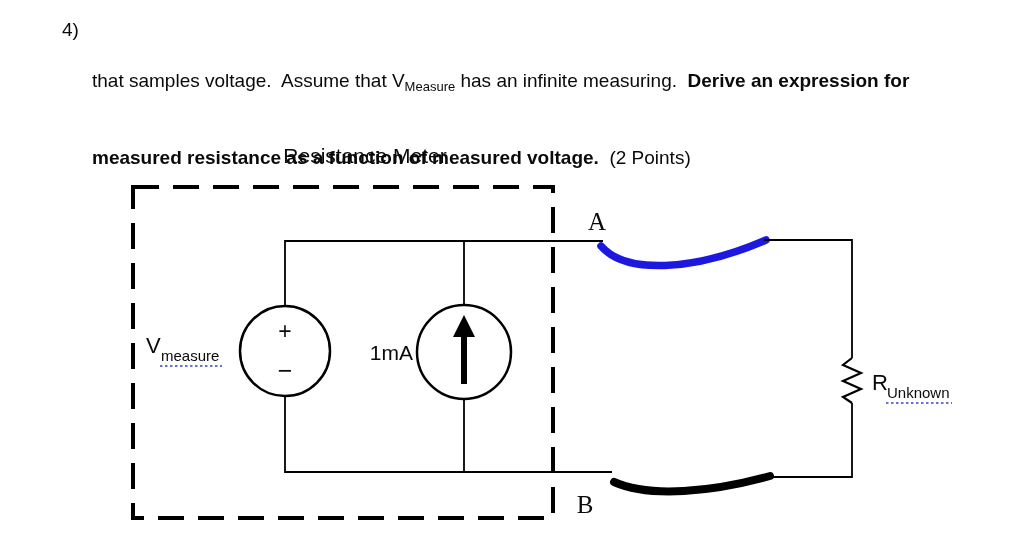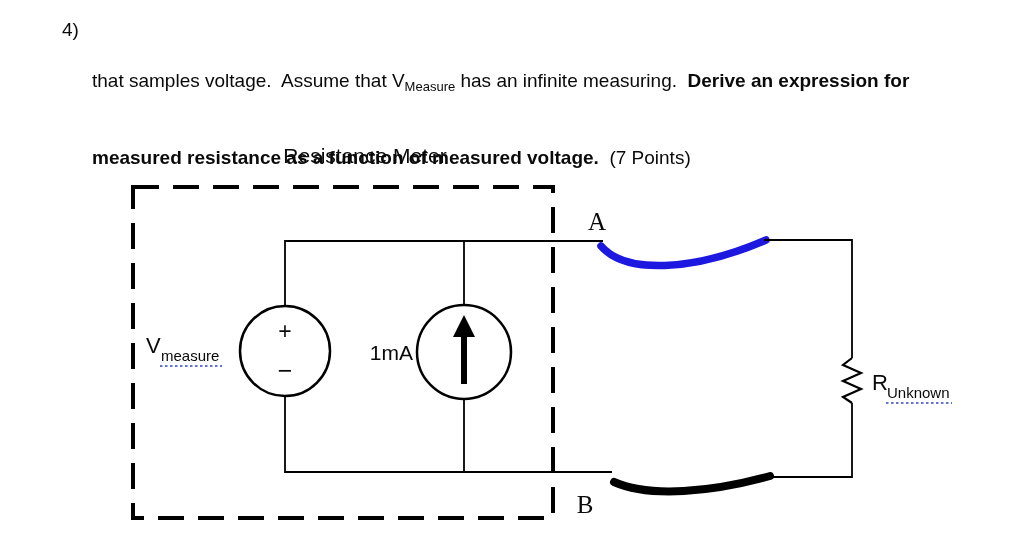--- a/index.html
+++ b/index.html
@@ -53,21 +53,21 @@
 </style>
 </head>
 <body>
 
 <div class="page">
 
   <div class="problem">
     <div class="num">4)</div>
     <p class="ptext">
       <span class="pline"><span>that samples voltage.  Assume that V</span><sub>Measure</sub><span> has an infinite measuring.  </span><span class="bold">Derive an expression for</span></span>
-      <span class="pline"><span class="bold">measured resistance as a function of measured voltage.</span><span>  (7 Points)</span></span>
+      <span class="pline"><span class="bold">measured resistance as a function of measured voltage.</span><span>  (2 Points)</span></span>
     </p>
   </div>
 
   <svg class="diagram" width="1024" height="542" viewBox="0 0 1024 542">
 
     <text x="365" y="163" font-size="21" text-anchor="middle">Resistance Meter</text>
 
     <rect x="133" y="187" width="420" height="331" fill="none" stroke="#000000" stroke-width="4" stroke-dasharray="26 14"></rect>
 
     <g fill="none" stroke="#000000" stroke-width="1.8">

